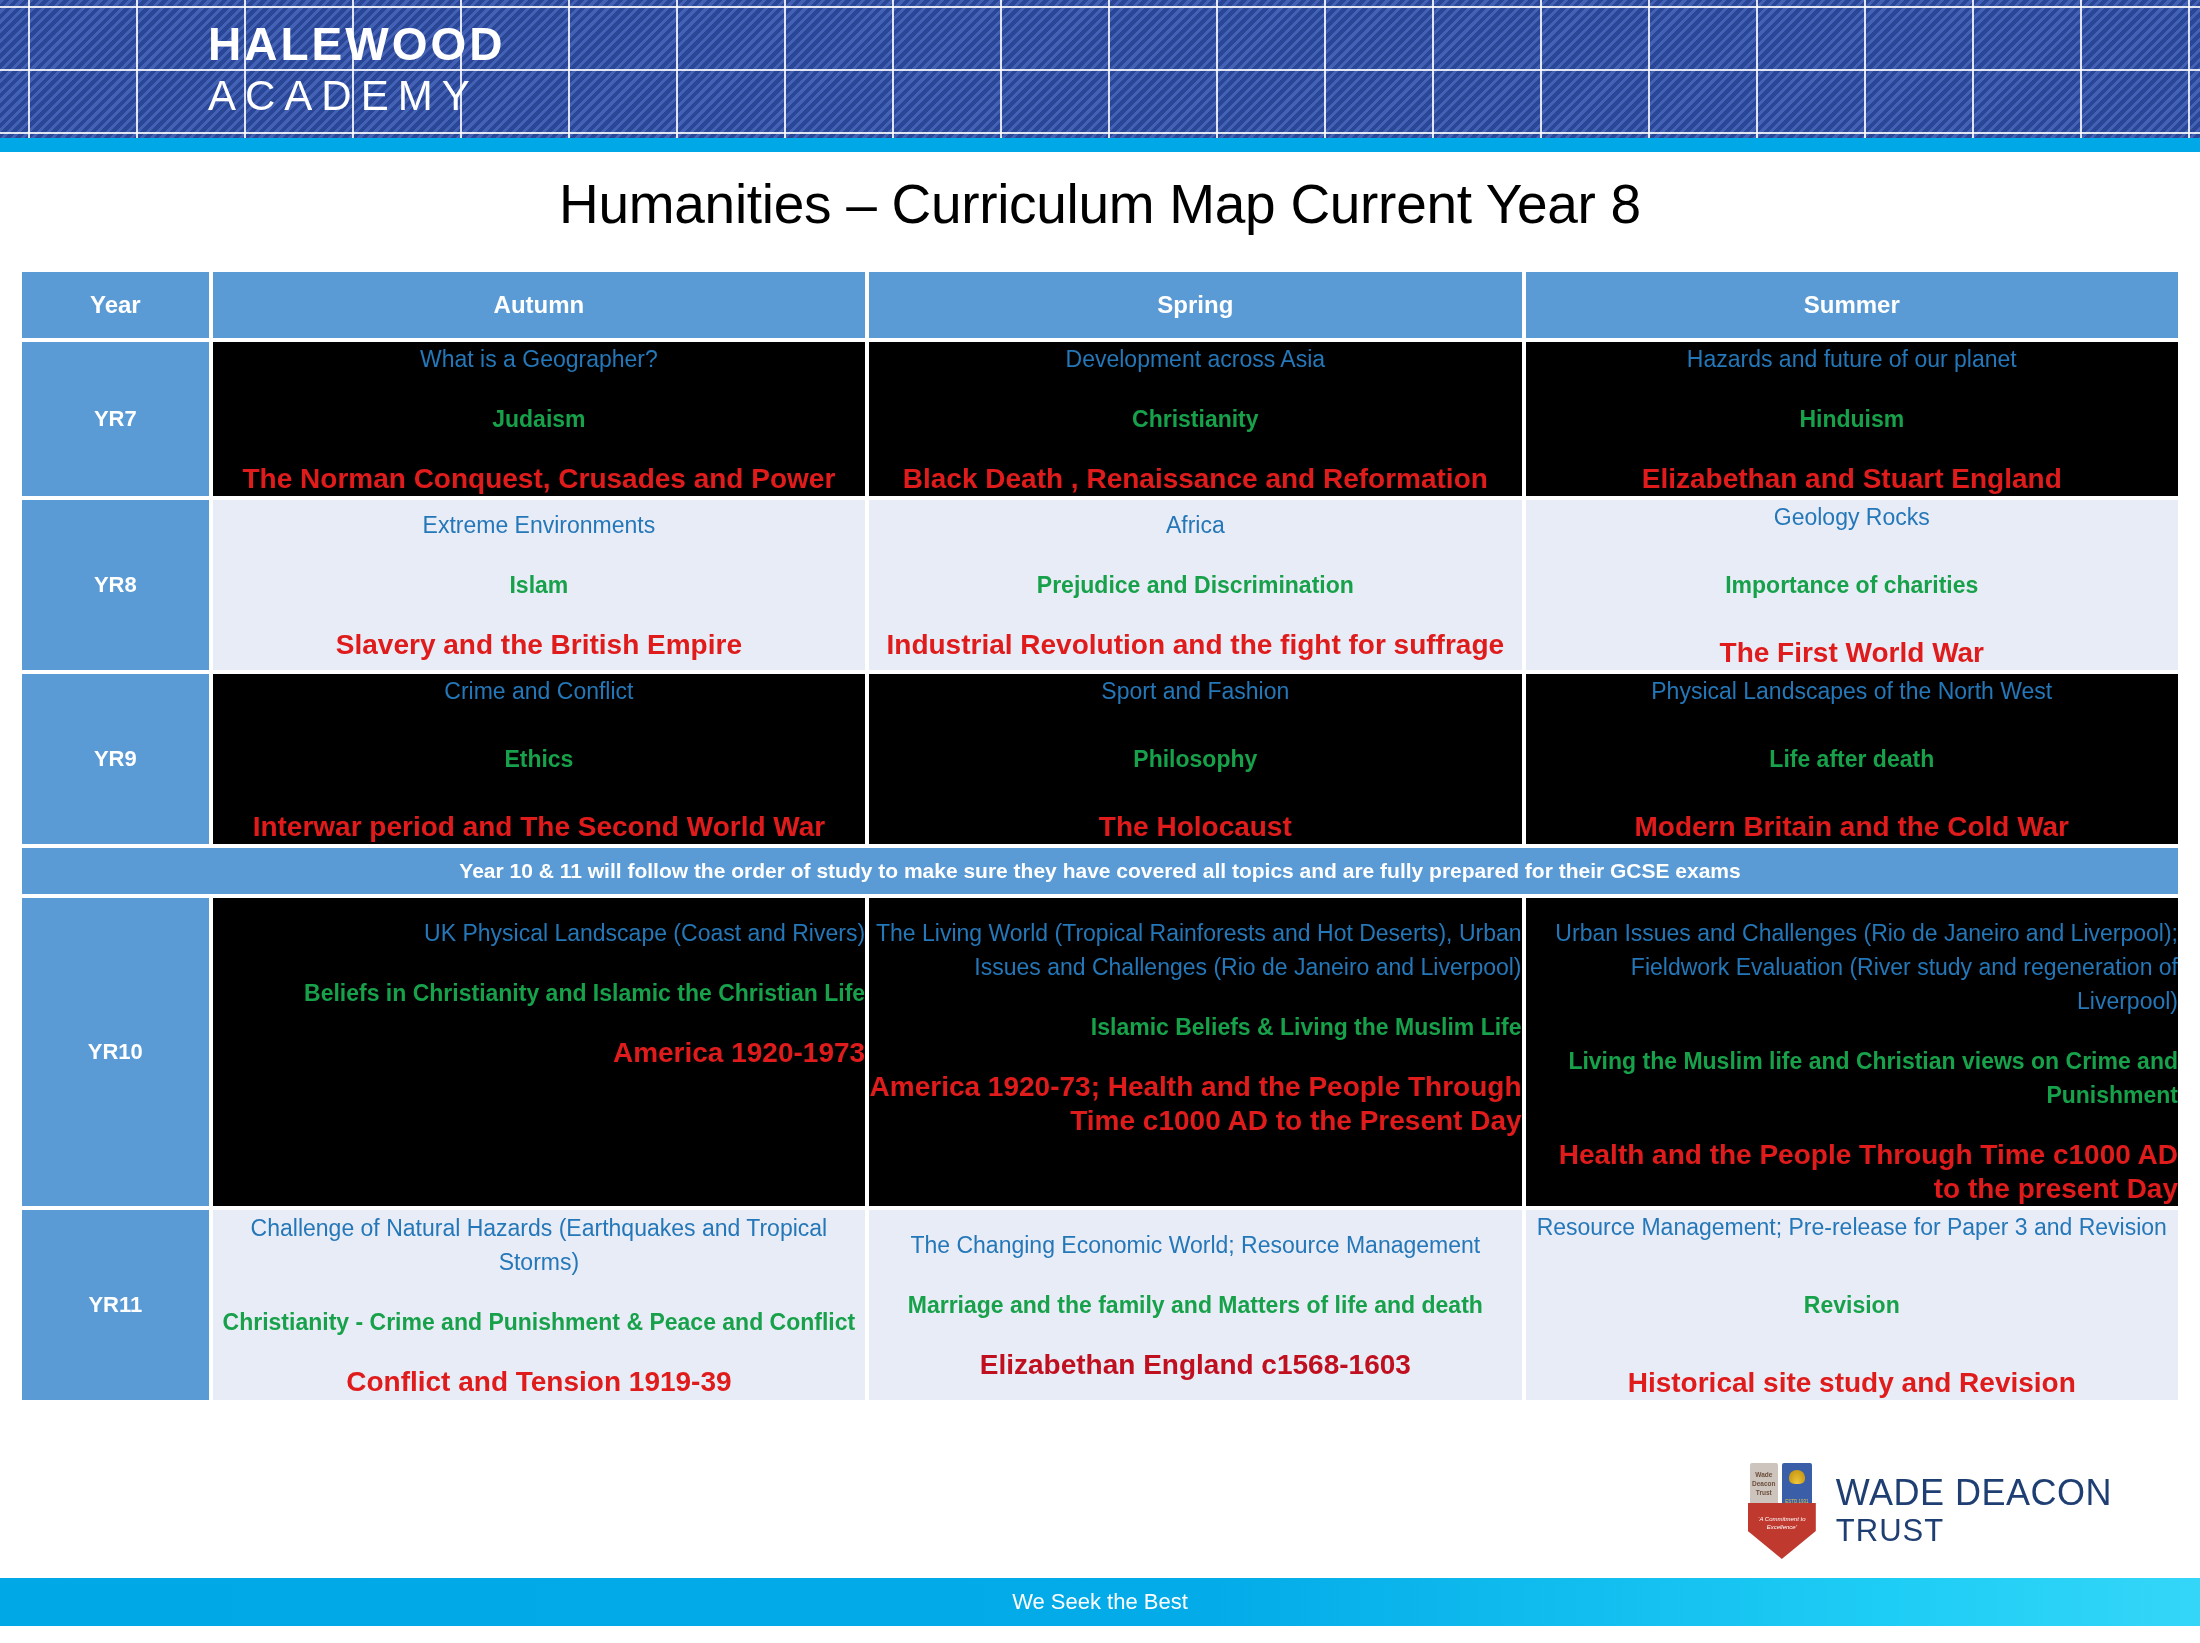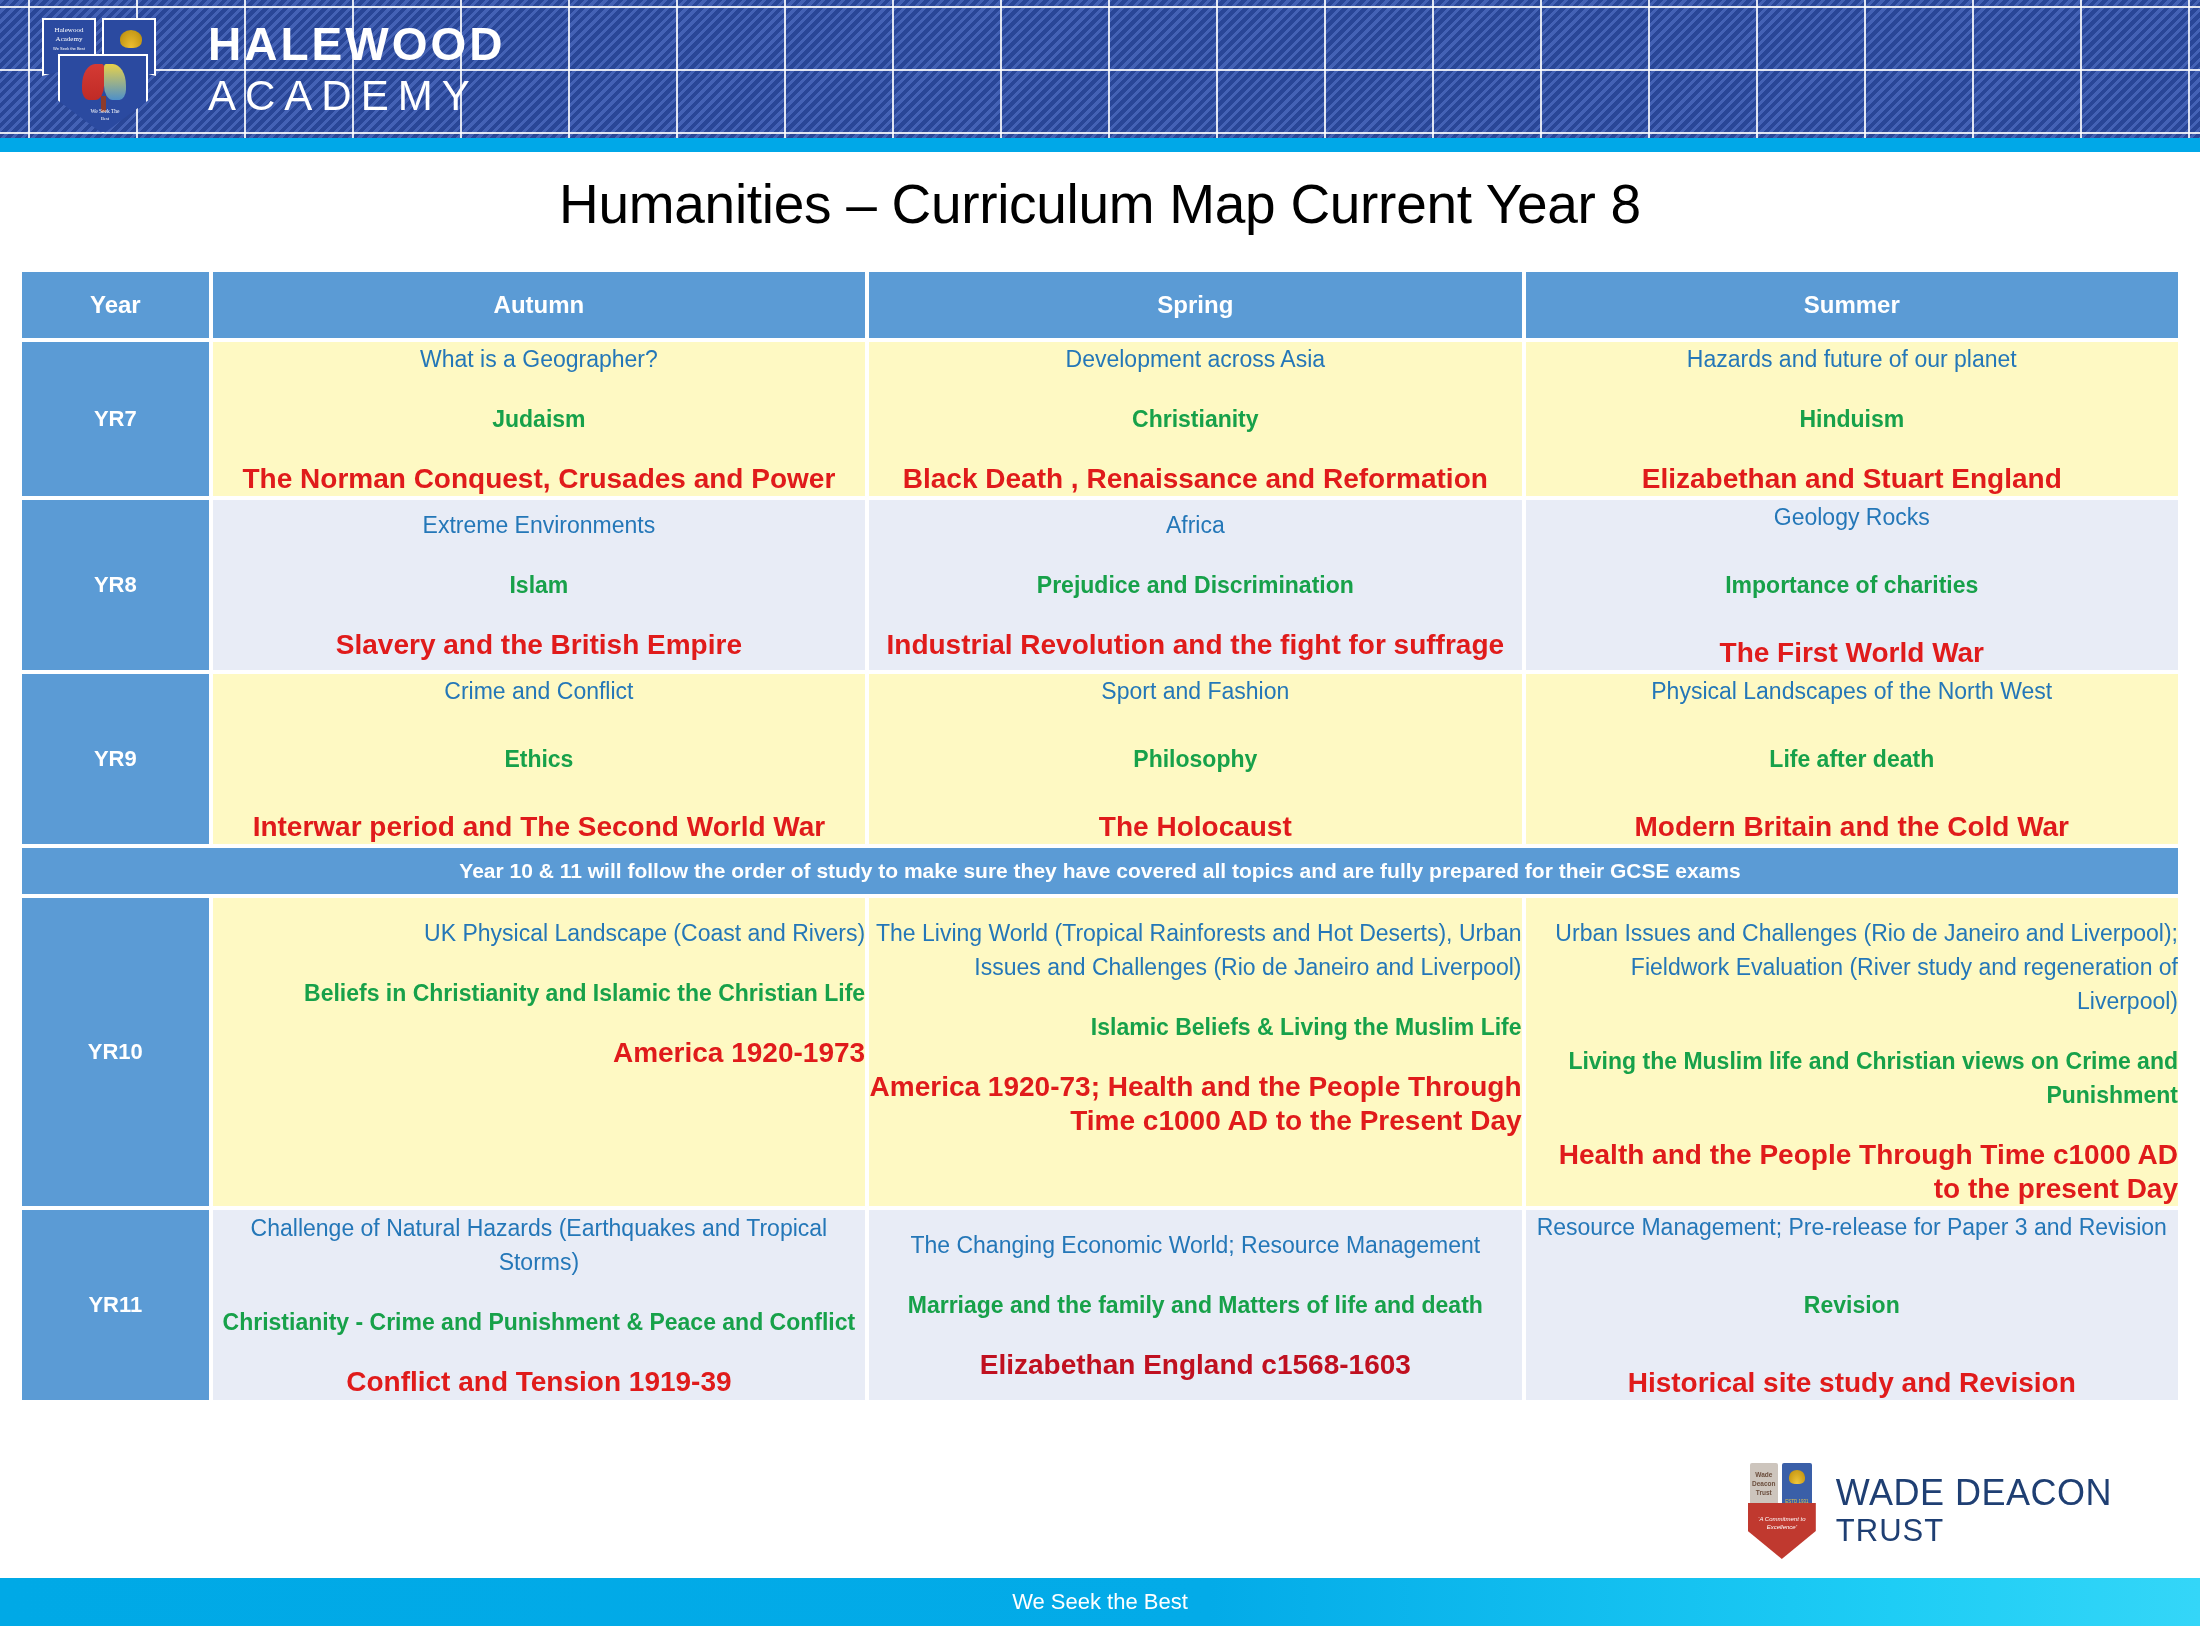--- a/index.html
+++ b/index.html
@@ -203,21 +203,21 @@
   }
   .year-cell {
     background: #5b9bd5;
     color: #ffffff;
     font-size: 22px;
     font-weight: bold;
     text-align: center;
     vertical-align: middle;
   }
   .topic-cell {
-    background: #fef9c3;
+    background: #000000;
     text-align: center;
     padding: 14px 12px;
     vertical-align: middle;
   }
   .topic-cell.alt { background: #e8ecf6; }
   .topic-cell.top-align { vertical-align: top; padding-top: 18px; text-align: right; }
 
   .t-geo  { color: #2477b8; font-size: 23px; line-height: 34px; }
   .t-re   { color: #17a14a; font-size: 23px; line-height: 34px; font-weight: bold; }
   .t-hist { color: #e01b1b; font-size: 28px; line-height: 34px; font-weight: bold; }
@@ -329,39 +329,20 @@
     text-align: center;
     line-height: 48px;
   }
 </style>
 </head>
 <body>
 
 <div class="header-banner">
   <div class="header-grid"></div>
 
-  <div class="crest">
-    <div class="crest-banner-left">
-      <div class="ct">Halewood Academy</div>
-      <div class="cs">We Seek the Best</div>
-    </div>
-    <div class="crest-banner-right">
-      <div class="crest-hive"></div>
-      <div class="crest-hive-date">ESTD 1975</div>
-    </div>
-    <div class="crest-shield">
-      <div class="crest-tree-l"></div>
-      <div class="crest-tree-r"></div>
-      <div class="crest-trunk"></div>
-      <div class="crest-motto">
-        <span>We Seek The</span>
-        <span class="yr">Best</span>
-      </div>
-    </div>
-  </div>
 
   <div class="school-name">
     <div class="ln1">HALEWOOD</div>
     <div class="ln2">ACADEMY</div>
   </div>
 
   <div class="header-cyan-strip"></div>
 </div>
 
 <div class="page-title">Humanities – Curriculum Map Current Year 8</div>

